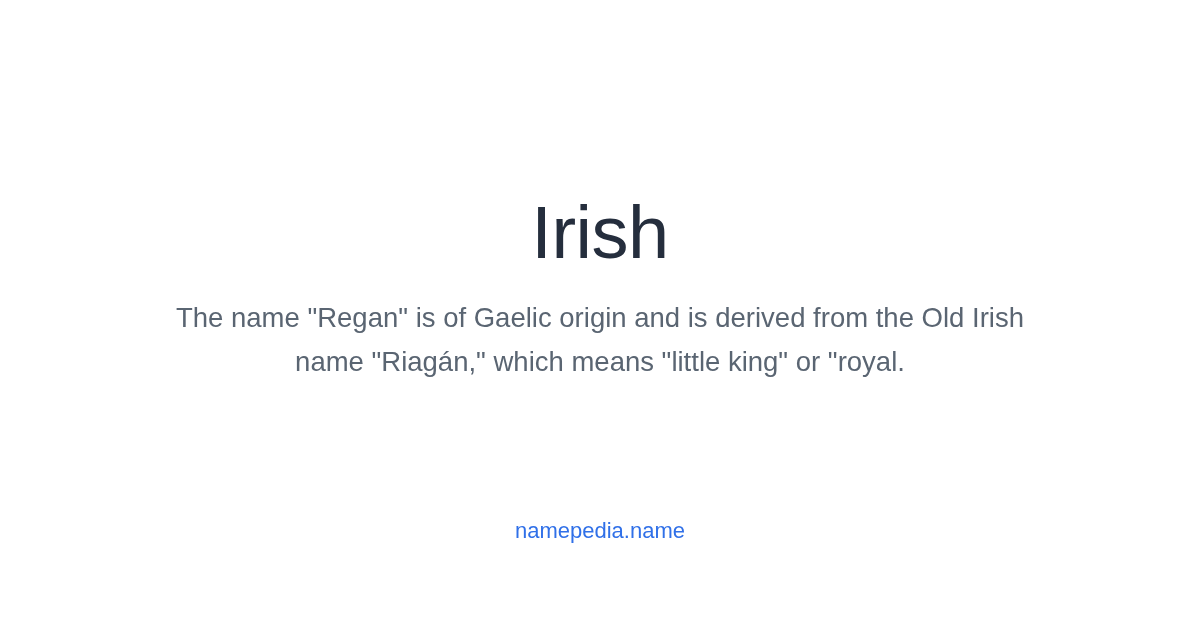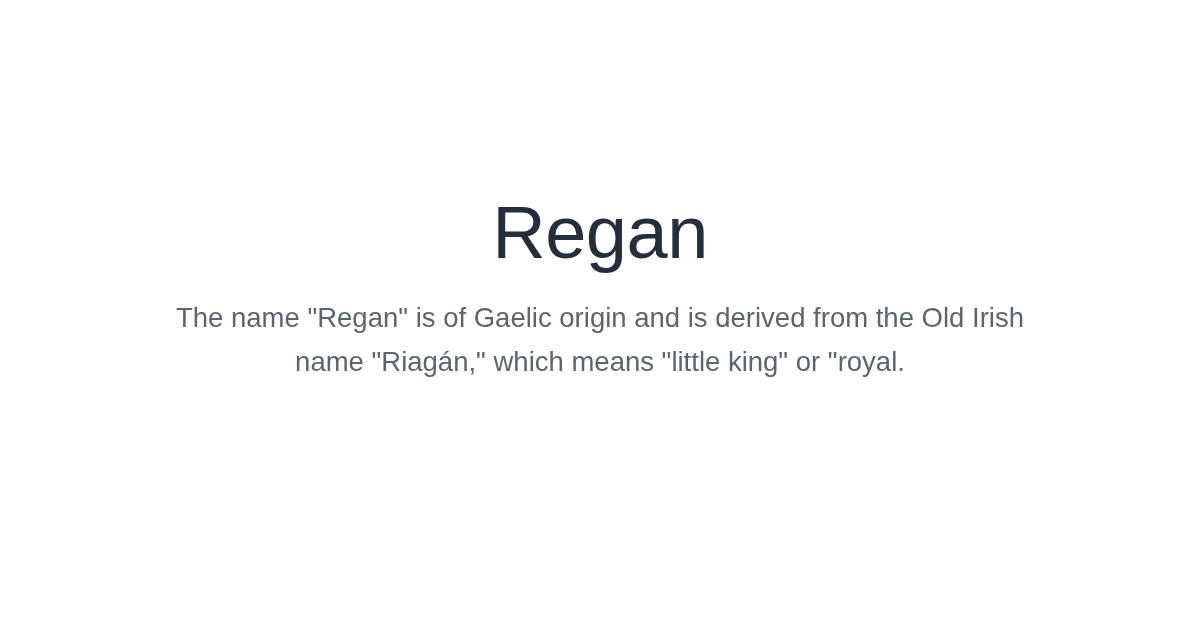--- a/index.html
+++ b/index.html
@@ -59,18 +59,21 @@
     color: #3070e8;
     text-decoration: none;
     line-height: 1.2;
   }
 </style>
 </head>
 <body>
 
 <div class="card">
 
-  <h1 class="name-title">Regan</h1>
+  <h1 class="name-title">Irish</h1>
 
   <p class="description">The name "Regan" is of Gaelic origin and is derived from the Old Irish name "Riagán," which means "little king" or "royal.</p>
 
+  <div class="footer-link-wrap">
+    <a class="footer-link" href="#">namepedia.name</a>
+  </div>
 
 </div>
 
 </body></html>

